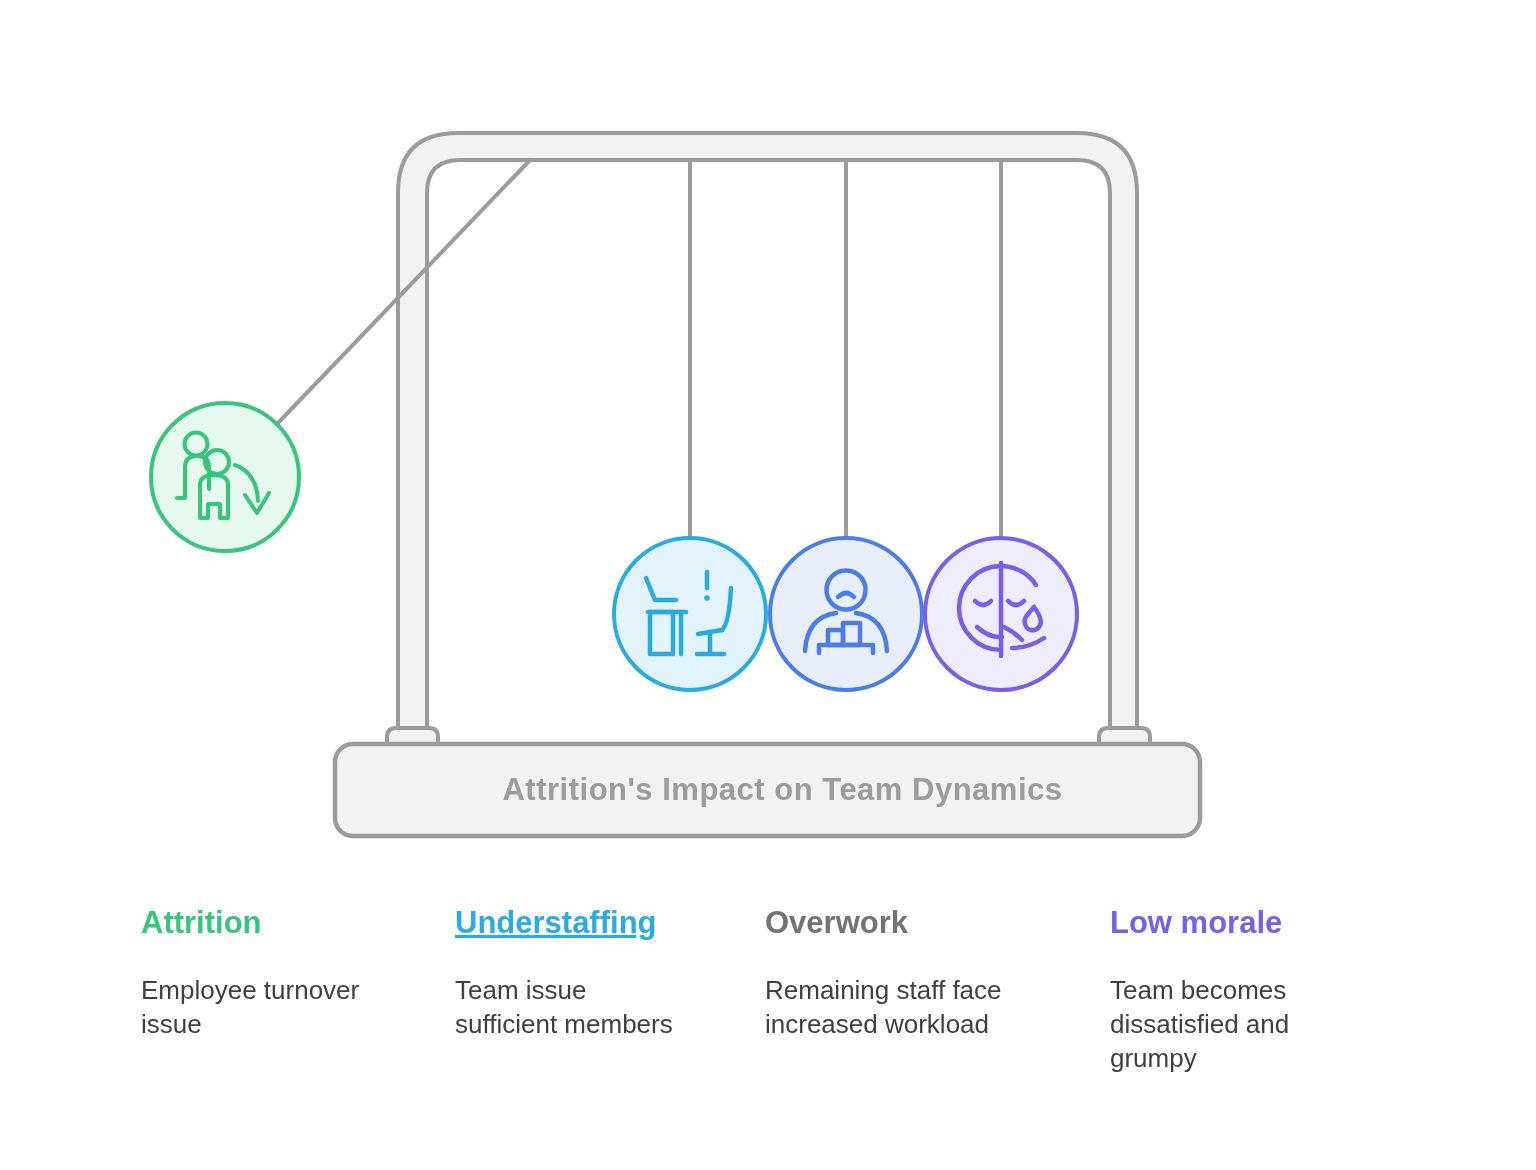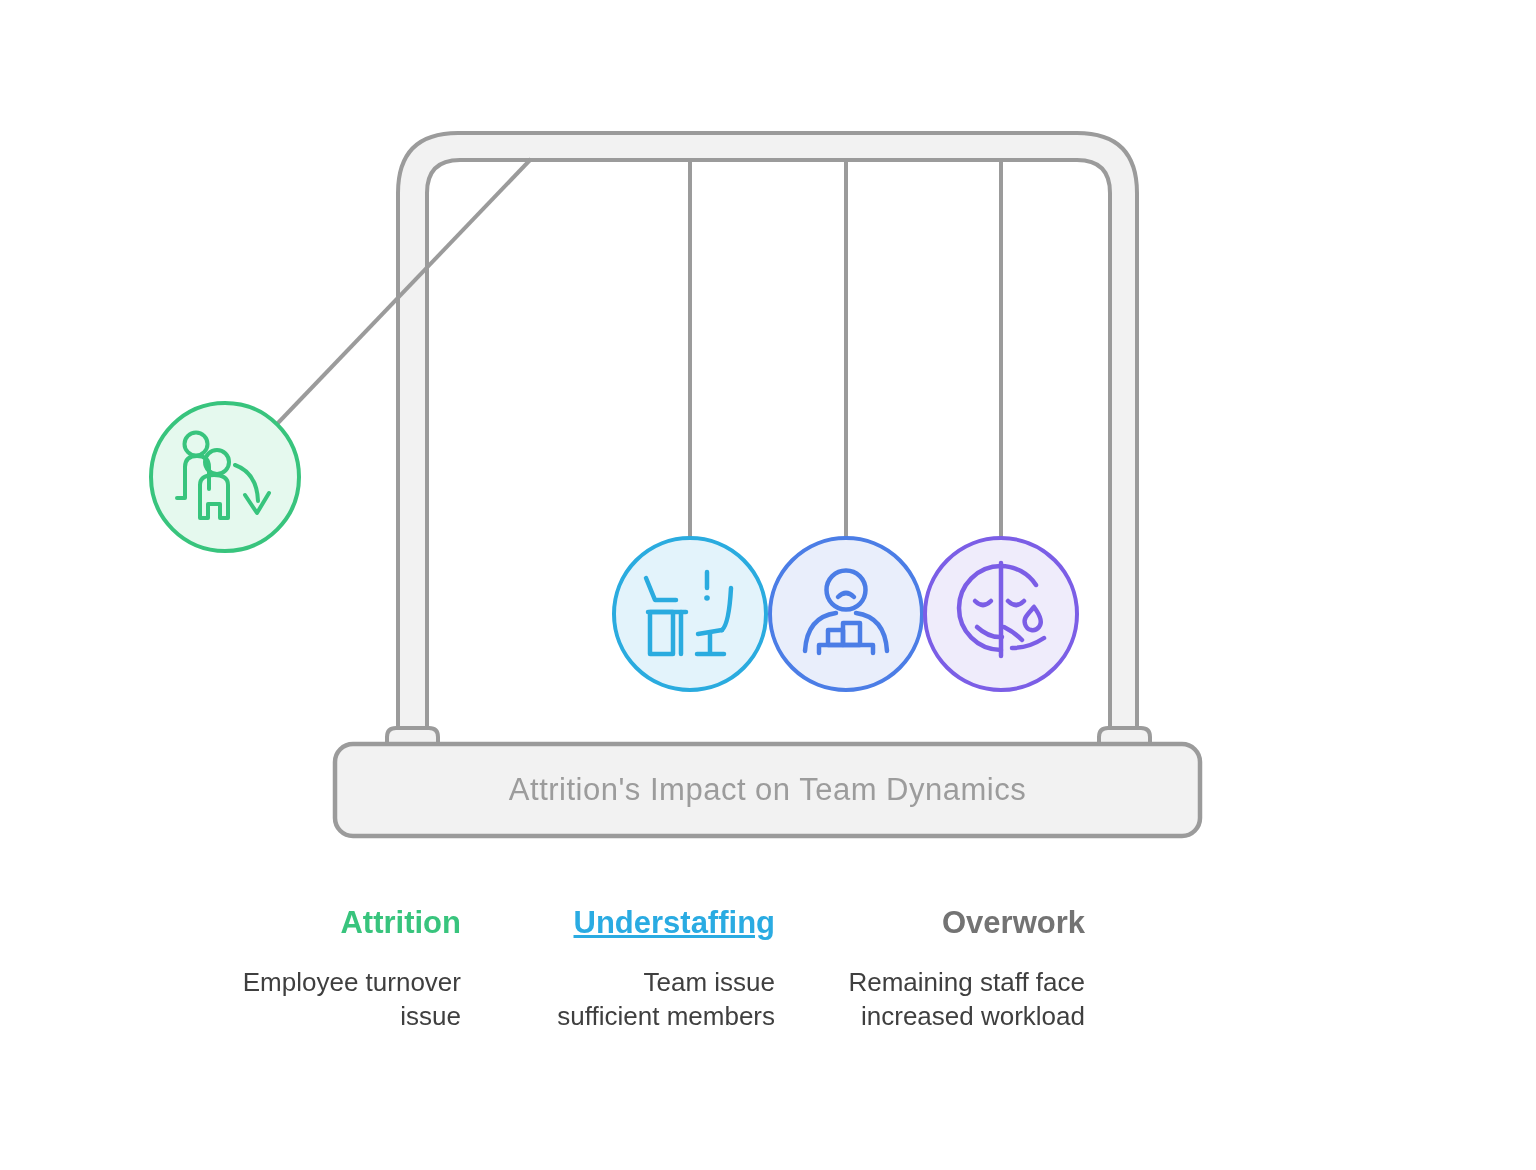--- a/index.html
+++ b/index.html
@@ -7,42 +7,42 @@
     position: relative;
     width: 1536px;
     height: 1170px;
     background: #ffffff;
     font-family: "Liberation Sans", sans-serif;
     overflow: hidden;
   }
   .stage svg { position: absolute; left: 0; top: 0; }
   .base-title {
     position: absolute;
-    left: 335px; top: 744px;
+    left: 350px; top: 744px;
     width: 865px; height: 92px;
     display: flex; align-items: center; justify-content: center;
-    font-size: 31px; font-weight: normal;
+    font-size: 31px; font-weight: bold;
     color: #9c9c9c;
     letter-spacing: 0.5px;
   }
   .column {
     position: absolute;
-    text-align: right;
+    text-align: left;
   }
   .col-1 { left: 141px; top: 905px; width: 320px; }
   .col-2 { left: 455px; top: 905px; width: 320px; }
   .col-3 { left: 765px; top: 905px; width: 320px; }
   .col-4 { left: 1110px; top: 905px; width: 250px; }
   .col-heading {
     font-size: 31px;
     font-weight: bold;
     line-height: 36px;
   }
   .col-desc {
-    margin-top: 24px;
+    margin-top: 32px;
     font-size: 26px;
     line-height: 34px;
     color: #3f3f3f;
     white-space: pre-line;
   }
 </style>
 </head>
 <body>
 
 <div class="stage">
@@ -138,14 +138,20 @@
     <div class="col-desc">Team issue
 sufficient members</div>
   </div>
 
   <div class="column col-3">
     <div class="col-heading" style="color: #737373;">Overwork</div>
     <div class="col-desc">Remaining staff face
 increased workload</div>
   </div>
 
+  <div class="column col-4">
+    <div class="col-heading" style="color: rgb(123, 94, 230);">Low morale</div>
+    <div class="col-desc">Team becomes
+dissatisfied and
+grumpy</div>
+  </div>
 
 </div>
 
 </body></html>

